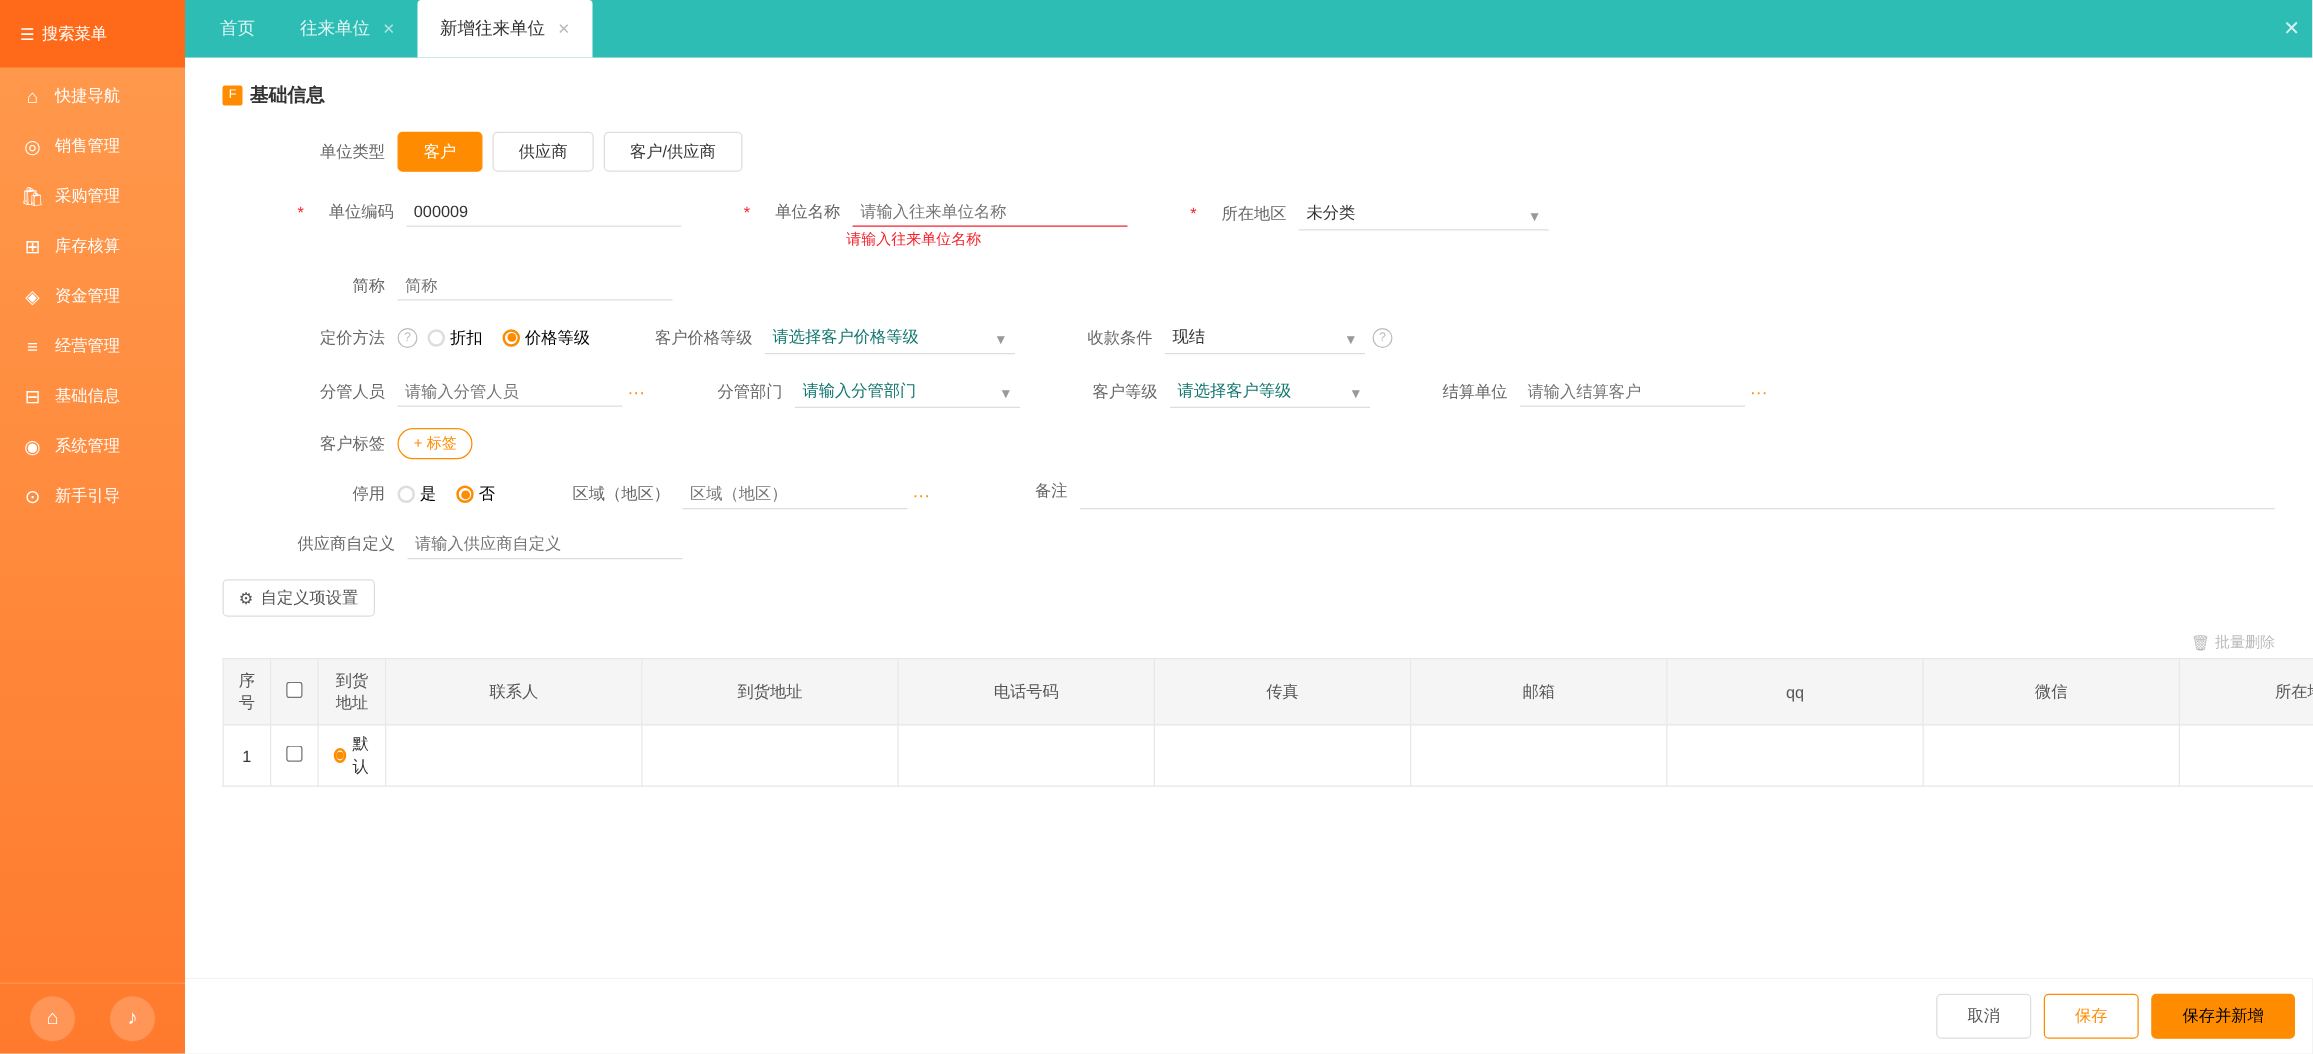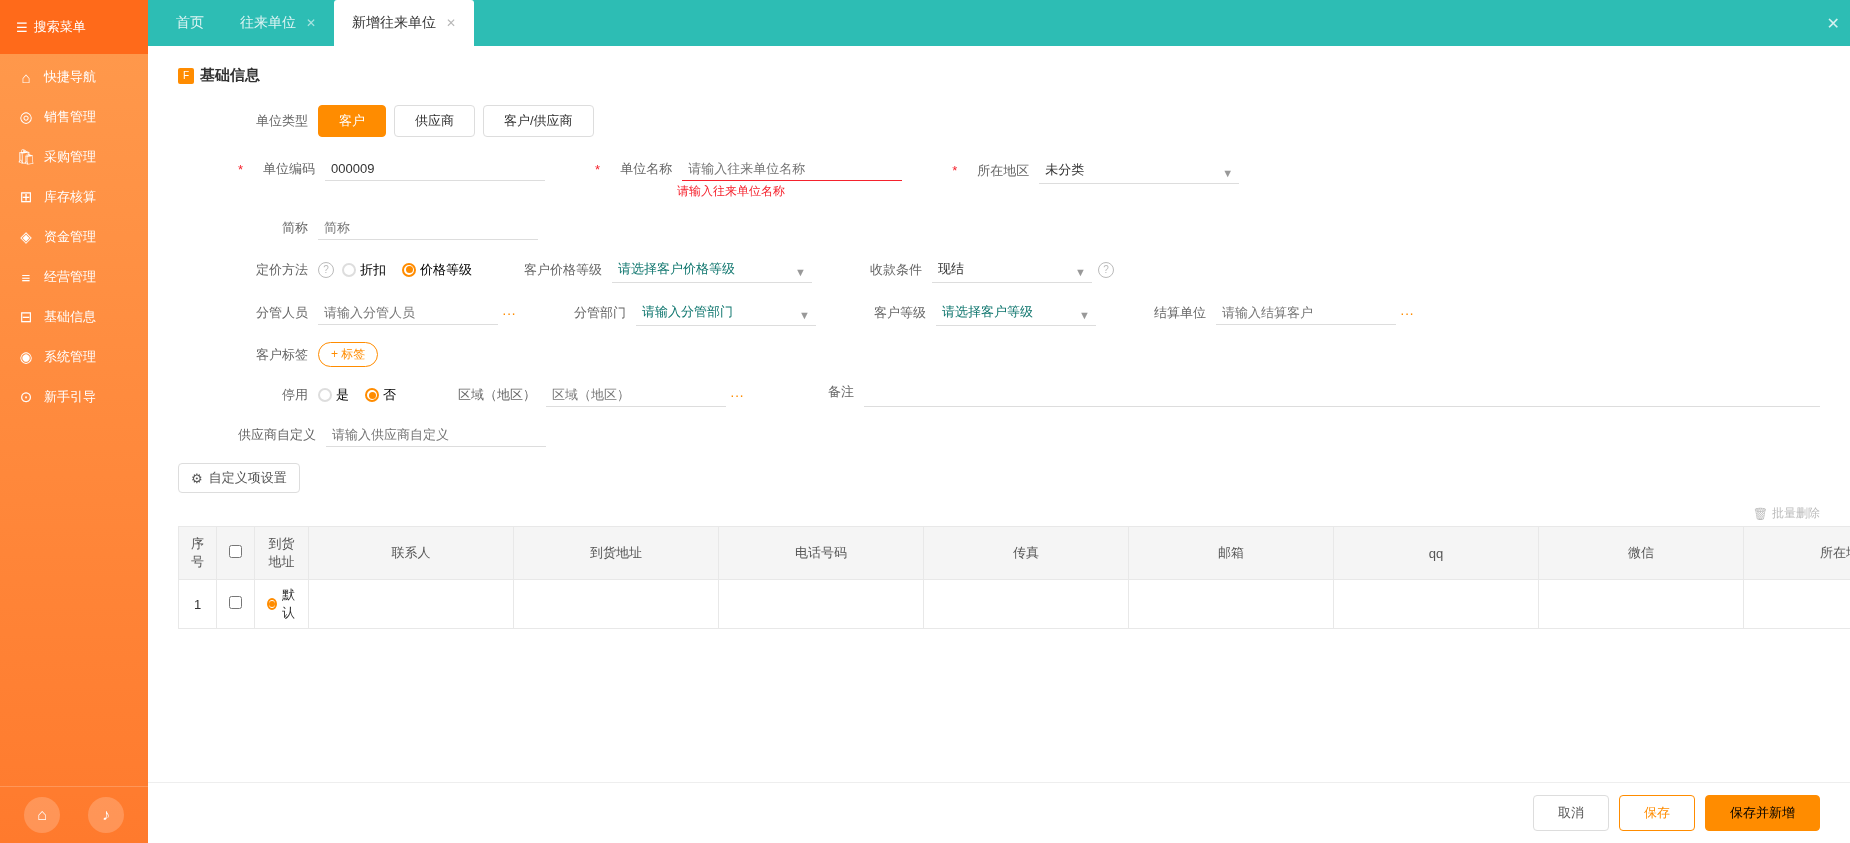--- a/index.html
+++ b/index.html
@@ -231,21 +231,21 @@
       color: #333;
     }
     .data-table td input[type="checkbox"] { cursor: pointer; }
 
     
     .action-bar {
       display: flex;
       align-items: center;
       justify-content: flex-end;
       gap: 10px;
-      padding: 12px 30px;
+      padding: 12px 14px;
       background: white;
       border-top: 1px solid #eee;
       flex-shrink: 0;
     }
     .btn {
       padding: 8px 24px;
       border-radius: 4px;
       font-size: 13px;
       cursor: pointer;
       border: 1px solid transparent;

